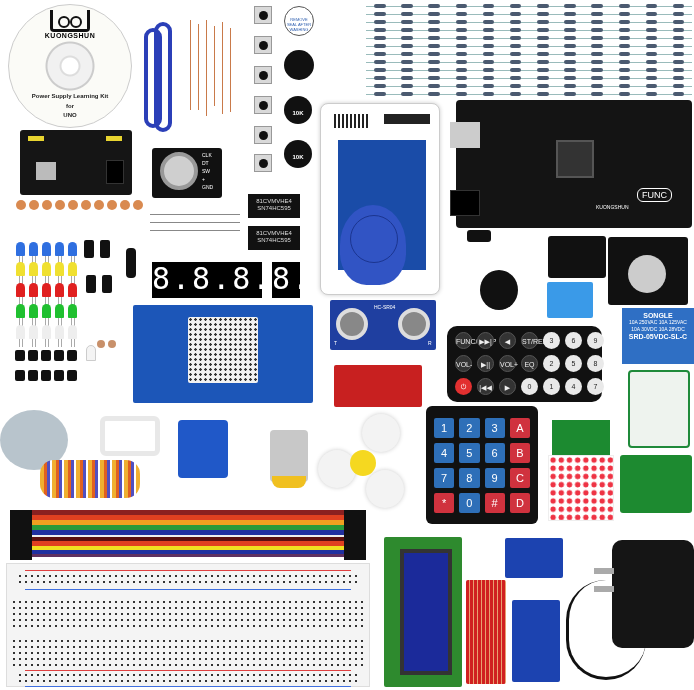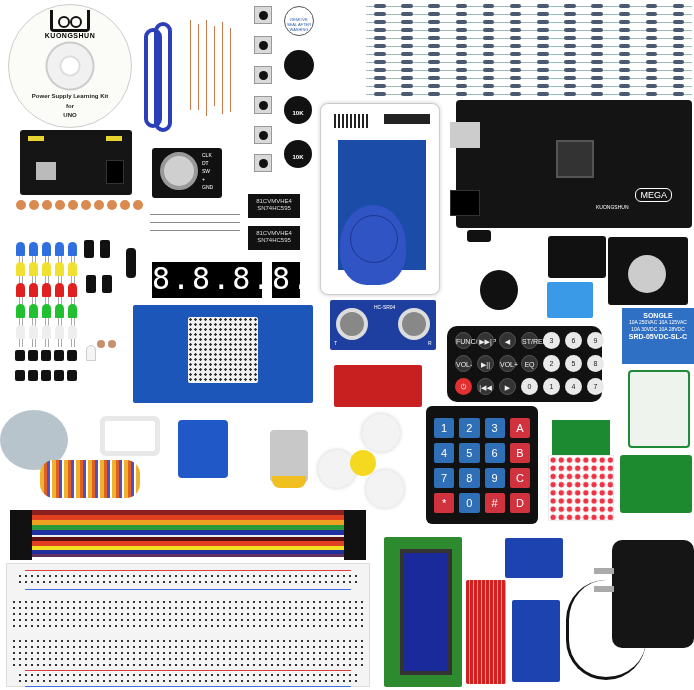--- a/index.html
+++ b/index.html
@@ -397,21 +397,21 @@
 <div class="abs rfid-card"></div>
 <div class="abs" style="left:334px;top:114px;width:34px;height:14px;background:repeating-linear-gradient(90deg,#222 0 2px,#fff 2px 4px)"></div>
 <div class="abs" style="left:384px;top:114px;width:46px;height:10px;background:#222"></div>
 <div class="abs rfid-board"></div>
 <div class="abs tag"></div>
 
 <div class="abs mega">
   <div class="usbb"></div>
     <div class="dc"></div>
     <div class="chip"></div>
-  <div class="logo">MEGA</div>
+  <div class="logo">FUNC</div>
   <div class="brand">KUONGSHUN</div>
 </div>
 
 <div class="abs battclip">
     <div class="h"></div>
   </div>
 <div class="abs joy-knob"></div>
 
 <div class="abs blk" style="left:548px;top:236px;width:58px;height:42px"></div>
 <div class="abs dht"></div>

